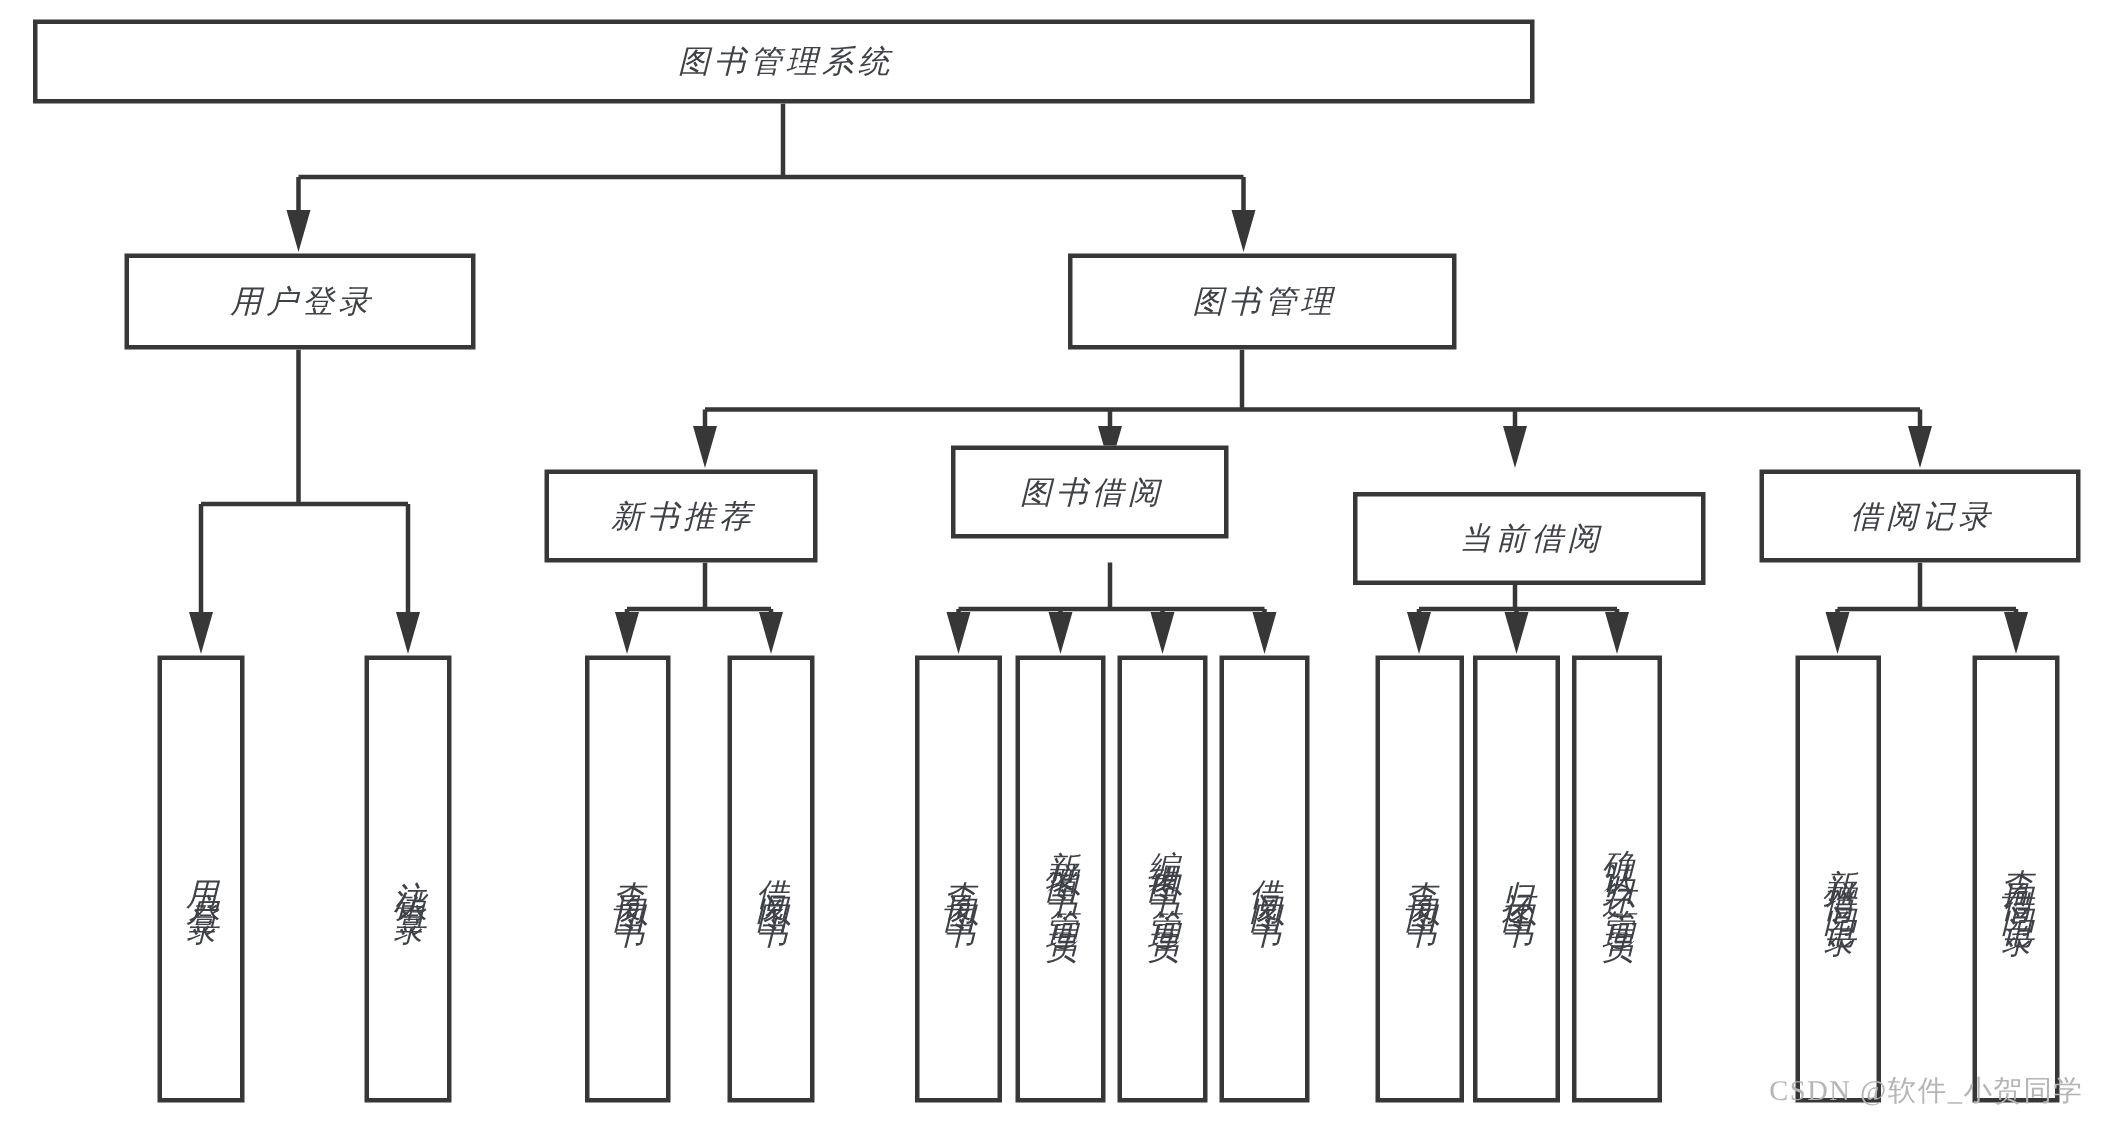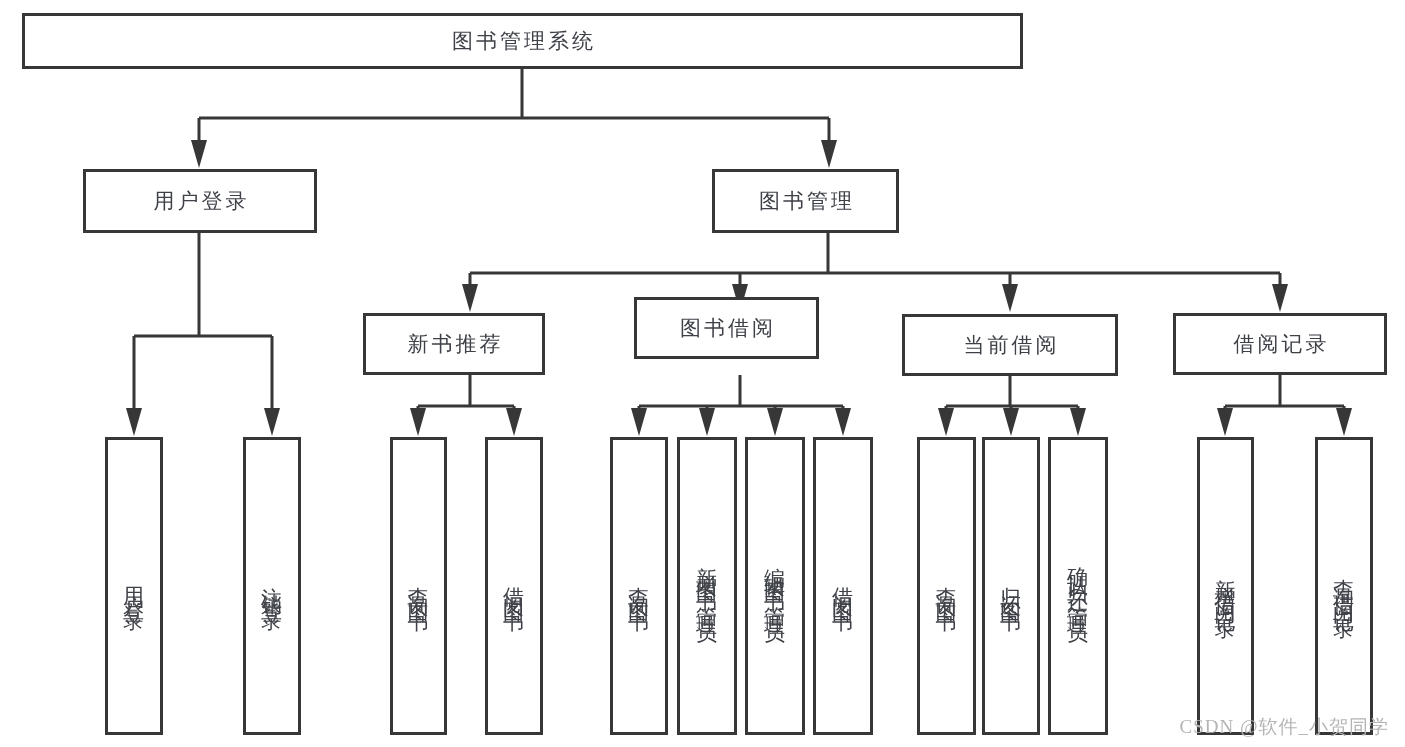--- a/index.html
+++ b/index.html
@@ -13,20 +13,21 @@
   #wires{position:absolute;left:0;top:0;width:1405px;height:747px;}
   .box{
     position:absolute;
     border:3px solid #373737;
     background:#ffffff;
     box-sizing:border-box;
     display:flex;
     align-items:center;
     justify-content:center;
     color:#3e4147;
+    font-style:italic;
   }
   .box.h span{
     font-size:21px;
     letter-spacing:3px;
     white-space:nowrap;
     text-indent:3px;
   }
   .box.v span{
     writing-mode:vertical-rl;
     text-orientation:mixed;
@@ -71,31 +72,31 @@
              M1344 436L1336 408L1352 408Z"></path>
   </svg>
 
   <div class="box h" style="left:22px;top:13px;width:1001px;height:56px">
     <span>图书管理系统</span>
   </div>
 
   <div class="box h" style="left:83px;top:169px;width:234px;height:64px">
     <span>用户登录</span>
   </div>
-  <div class="box h" style="left:712px;top:169px;width:187px;height:64px">
+  <div class="box h" style="left:712px;top:169px;width:259px;height:64px">
     <span>图书管理</span>
   </div>
 
   <div class="box h" style="left:363px;top:313px;width:182px;height:62px">
     <span>新书推荐</span>
   </div>
   <div class="box h" style="left:634px;top:297px;width:185px;height:62px">
     <span>图书借阅</span>
   </div>
-  <div class="box h" style="left:902px;top:314px;width:216px;height:62px">
+  <div class="box h" style="left:902px;top:328px;width:235px;height:62px">
     <span>当前借阅</span>
   </div>
   <div class="box h" style="left:1173px;top:313px;width:214px;height:62px">
     <span>借阅记录</span>
   </div>
 
   <div class="box v" style="left:105px;top:437px;width:58px;height:298px">
     <span>用户登录</span>
   </div>
   <div class="box v" style="left:243px;top:437px;width:58px;height:298px">

